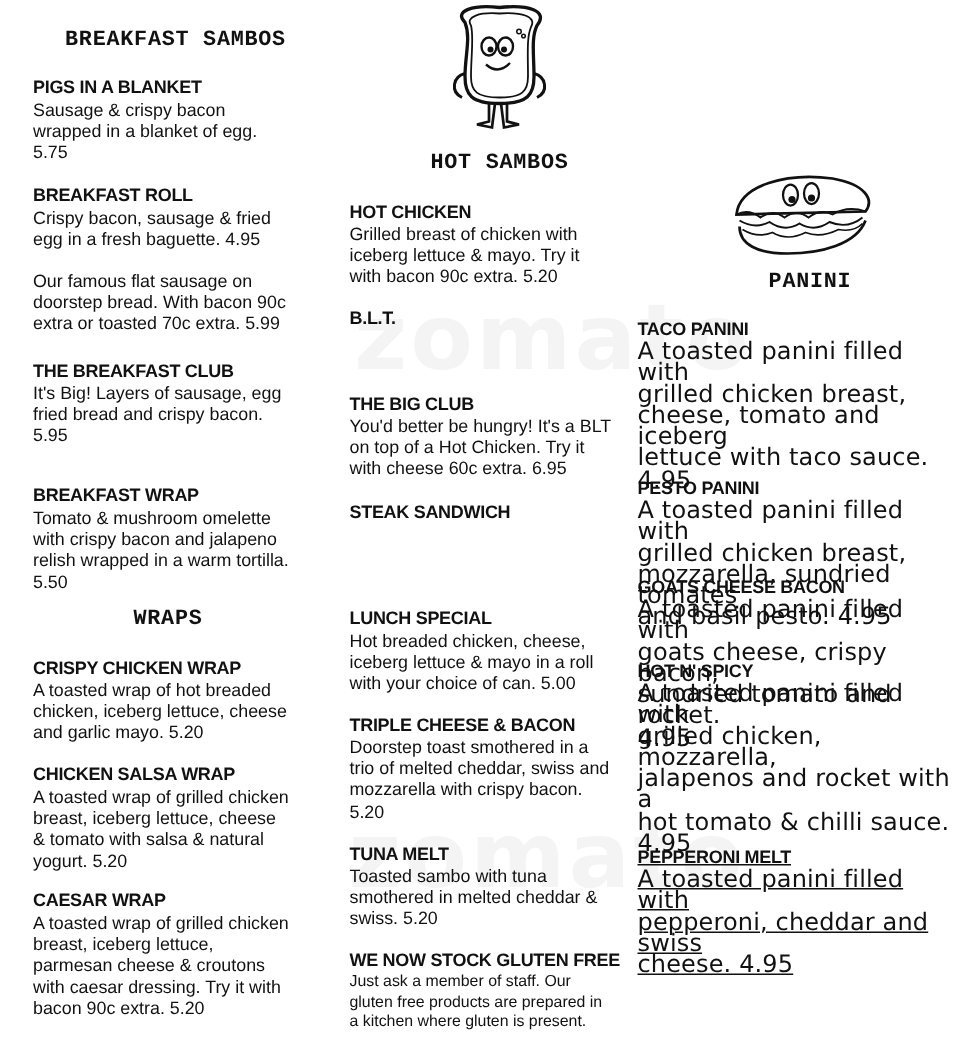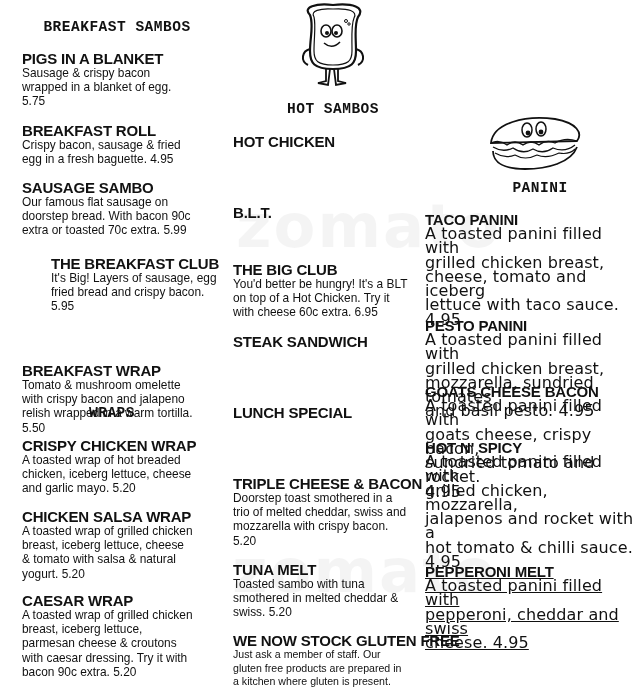--- a/index.html
+++ b/index.html
@@ -3,21 +3,21 @@
 <meta charset="utf-8">
 <style>
   html, body { margin: 0; padding: 0; background: #ffffff; }
   body { width: 639px; height: 700px; position: relative; overflow: hidden; color: #111; font-family: "DejaVu Sans", sans-serif; }
   .col { position: absolute; top: 0; }
   .col-left { left: 22px; width: 200px; }
   .col-mid { left: 233px; width: 200px; }
   .col-right { left: 425px; width: 210px; }
   .section-title { font-family: "Liberation Mono", monospace; font-weight: bold; font-size: 14.5px; letter-spacing: 0.5px; text-align: center; position: absolute; white-space: nowrap; }
   .item { position: absolute; }
-  .item-name { font-family: "Liberation Sans", sans-serif; font-weight: bold; font-size: 15px; line-height: 15px; white-space: nowrap; letter-spacing: -0.2px; }
+  .item-name { font-family: "Liberation Sans", sans-serif; font-weight: bold; font-size: 12px; line-height: 15px; white-space: nowrap; letter-spacing: -0.2px; }
   .item-desc { font-family: "Liberation Sans", sans-serif; font-size: 11.9px; line-height: 14.2px; white-space: pre-line; }
   .col-right .item-desc { font-family: "DejaVu Sans", sans-serif; font-size: 16px; line-height: 14.3px; letter-spacing: 0.1px; }
   .small-desc { font-size: 10.6px !important; line-height: 13.5px !important; }
   .illus { position: absolute; }
   .watermark { position: absolute; font-family: "DejaVu Sans", sans-serif; font-size: 61px; font-weight: bold; color: rgba(0,0,0,0.045); letter-spacing: 2px; pointer-events: none; }
 </style>
 </head>
 <body>
 
 <div class="watermark" style="left:236px; top:190px;">zomato</div>
@@ -31,32 +31,31 @@
     <div class="item-desc">Sausage &amp; crispy bacon
 wrapped in a blanket of egg.
 5.75</div>
   </div>
   <div class="item" style="top:123px;">
     <div class="item-name">BREAKFAST ROLL</div>
     <div class="item-desc">Crispy bacon, sausage &amp; fried
 egg in a fresh baguette. 4.95</div>
   </div>
   <div class="item" style="top:180px;">
-    <div class="item-name">SAUSAGE SAMBO</div>
     <div class="item-desc">Our famous flat sausage on
 doorstep bread. With bacon 90c
 extra or toasted 70c extra.  5.99</div>
   </div>
-  <div class="item" style="top:256px;margin-left:29px;">
+  <div class="item" style="top:240px;">
     <div class="item-name">THE BREAKFAST CLUB</div>
     <div class="item-desc">It's Big! Layers of sausage, egg
 fried bread and crispy bacon.
 5.95</div>
   </div>
-  <div class="item" style="top:323px;margin-top:40px;">
+  <div class="item" style="top:323px;">
     <div class="item-name">BREAKFAST WRAP</div>
     <div class="item-desc">Tomato &amp; mushroom omelette
 with crispy bacon and jalapeno
 relish wrapped in a warm tortilla.
 5.50</div>
   </div>
 
   <div class="section-title" style="left:30px; top:405px; width:120px;">WRAPS</div>
 
   <div class="item" style="top:438px;">
@@ -96,35 +95,41 @@
     <path d="M22 46 C14 48 12 58 20 62" fill="none" stroke="#111" stroke-width="2"></path>
     <path d="M68 46 C76 48 78 58 70 62" fill="none" stroke="#111" stroke-width="2"></path>
     <path d="M38 66 L38 78 L30 80 L40 82 L42 66" fill="none" stroke="#111" stroke-width="1.8"></path>
     <path d="M50 66 L50 78 L58 80 L48 82 L46 66" fill="none" stroke="#111" stroke-width="1.8"></path>
   </svg>
 
   <div class="section-title" style="left:20px; top:101px; width:160px;">HOT SAMBOS</div>
 
   <div class="item" style="top:134px;">
     <div class="item-name">HOT CHICKEN</div>
+    <div class="item-desc">Grilled breast of chicken with
+iceberg lettuce &amp; mayo. Try it
+with bacon 90c extra. 5.20</div>
   </div>
   <div class="item" style="top:205px;">
     <div class="item-name">B.L.T.</div>
   </div>
   <div class="item" style="top:262px;">
     <div class="item-name">THE BIG CLUB</div>
     <div class="item-desc">You'd better be hungry! It's a BLT
 on top of a Hot Chicken. Try it
 with cheese 60c extra. 6.95</div>
   </div>
   <div class="item" style="top:334px;">
     <div class="item-name">STEAK SANDWICH</div>
   </div>
   <div class="item" style="top:405px;">
     <div class="item-name">LUNCH SPECIAL</div>
+    <div class="item-desc">Hot breaded chicken, cheese,
+iceberg lettuce &amp; mayo in a roll
+with your choice of can. 5.00</div>
   </div>
   <div class="item" style="top:476px;">
     <div class="item-name">TRIPLE CHEESE &amp; BACON</div>
     <div class="item-desc">Doorstep toast smothered in a
 trio of melted cheddar, swiss and
 mozzarella with crispy bacon.
 5.20</div>
   </div>
   <div class="item" style="top:562px;">
     <div class="item-name">TUNA MELT</div>

